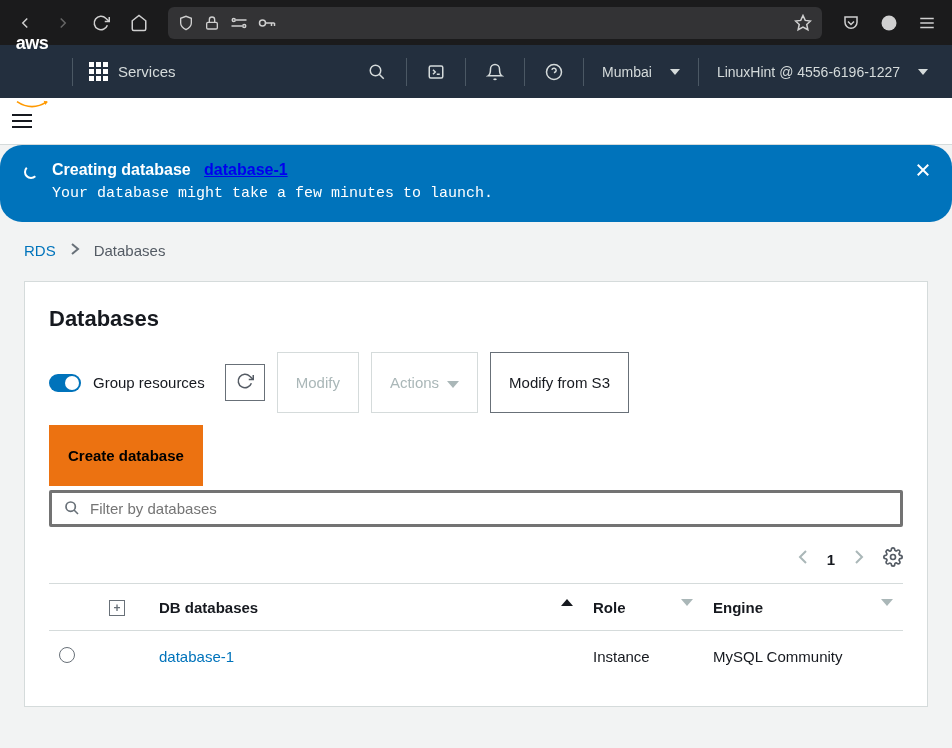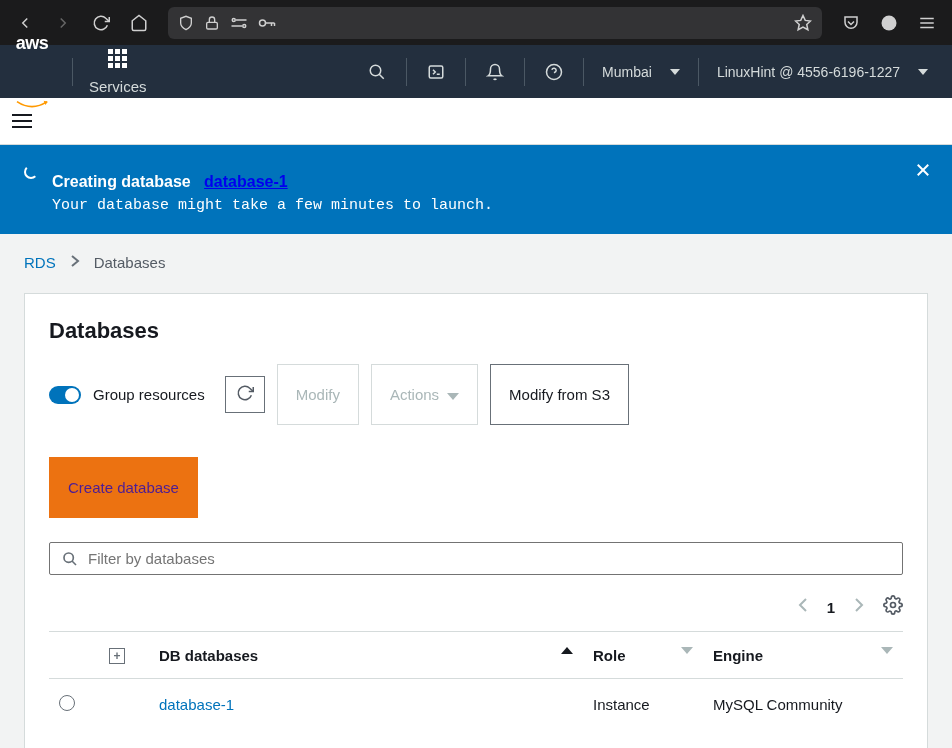--- a/index.html
+++ b/index.html
@@ -13,35 +13,35 @@
     .url-icon { color: #d0d0d0; display: flex; align-items: center; }
     .url-text { color: #8a8a8a; font-size: 15px; white-space: nowrap; overflow: hidden; }
     .url-text .highlight { color: #fff; }
 
     
     .aws-nav { height: 53px; background: #232f3e; display: flex; align-items: center; padding: 0 14px; }
     .aws-logo { display: flex; flex-direction: column; align-items: center; margin-right: 14px; gap: 48px; }
     .aws-logo-text { color: #fff; font-weight: 700; font-size: 18px; letter-spacing: -0.5px; line-height: 1; }
     .aws-smile { width: 36px; height: 10px; }
     .divider { width: 1px; height: 28px; background: #4b5864; margin: 0 8px; }
-    .services-btn { display: flex; align-items: center; gap: 10px; color: #d5dbdb; font-size: 15px; cursor: pointer; padding: 6px 8px; flex-direction: column; }
+    .services-btn { display: flex; align-items: center; gap: 10px; color: #d5dbdb; font-size: 15px; cursor: pointer; padding: 6px 8px; }
     .grid-icon { display: grid; grid-template-columns: repeat(3,5px); grid-template-rows: repeat(3,5px); gap: 2px; }
     .grid-icon span { background: #fff; width: 5px; height: 5px; }
     .nav-right { margin-left: auto; display: flex; align-items: center; }
     .nav-icon { width: 42px; height: 42px; display: flex; align-items: center; justify-content: center; color: #d5dbdb; cursor: pointer; }
     .nav-text { color: #d5dbdb; font-size: 14px; padding: 0 10px; cursor: pointer; display: flex; align-items: center; gap: 18px; }
     .caret-fill { width: 0; height: 0; border-left: 5px solid transparent; border-right: 5px solid transparent; border-top: 6px solid #d5dbdb; }
 
     
     .sub-bar { height: 47px; background: #fff; border-bottom: 1px solid #d5dbdb; display: flex; align-items: center; padding: 0 12px; }
     .burger { display: flex; flex-direction: column; gap: 4px; cursor: pointer; }
     .burger span { width: 20px; height: 2px; background: #16191f; }
 
     
-    .banner { background: #0073bb; color: #fff; padding: 28px 20px 20px 52px; position: relative; }
+    .banner { background: #0073bb; color: #fff; padding: 16px 20px 20px 52px; position: relative; border-radius: 22px; }
     .banner-spinner { position: absolute; left: 24px; top: 20px; width: 14px; height: 14px; border: 2px solid #fff; border-top-color: transparent; border-right-color: transparent; border-radius: 50%; }
     .banner-title { font-size: 16px; font-weight: 700; display: inline; }
     .banner-link { text-decoration: underline; font-weight: 700; }
     .banner-sub { font-size: 15px; margin-top: 6px; font-family: Liberation Mono, monospace; }
     .banner-btn { background: #fff; color: #16191f; border: none; padding: 8px 18px; font-size: 15px; font-weight: 700; margin-top: 14px; cursor: pointer; }
     .banner-close { position: absolute; right: 20px; top: 16px; cursor: pointer; color: #fff; }
 
     
     .breadcrumb { padding: 20px 24px 8px; display: flex; align-items: center; gap: 14px; font-size: 15px; }
     .breadcrumb a { color: #0073bb; text-decoration: none; }
@@ -51,23 +51,23 @@
     
     .panel { margin: 14px 24px 24px; background: #fff; border: 1px solid #d5dbdb; padding: 24px; }
     .panel-title { font-size: 22px; font-weight: 700; color: #16191f; }
     .toolbar { display: flex; align-items: center; gap: 12px; margin-top: 20px; flex-wrap: wrap; }
     .toggle { width: 32px; height: 18px; background: #0073bb; border-radius: 9px; position: relative; cursor: pointer; }
     .toggle::after { content: ""; position: absolute; width: 14px; height: 14px; background: #fff; border-radius: 50%; top: 2px; right: 2px; }
     .toggle-label { font-size: 15px; color: #16191f; margin-right: 8px; }
     .btn { border: 1px solid #687078; background: #fff; padding: 21px 18px; font-size: 15px; cursor: pointer; color: #16191f; }
     .btn.icon-only { padding: 7px 10px; }
     .btn.disabled { color: #aab7b8; border-color: #d5dbdb; cursor: default; background: #fff; }
-    .btn.primary { background: #ec7211; border-color: #ec7211; color: #4c1d95; font-weight: 400; margin-top: 20px; }
+    .btn.primary { background: #ec7211; border-color: #ec7211; color: #000000; font-weight: 700; }
     .btn .caret-g { display: inline-block; width: 0; height: 0; border-left: 6px solid transparent; border-right: 6px solid transparent; border-top: 7px solid #aab7b8; margin-left: 8px; vertical-align: middle; }
-    .search-box { display: flex; align-items: flex-end; border: 1px solid #737373; border-radius: 2px; padding: 7px 12px; margin-top: 24px; gap: 10px; }
+    .search-box { display: flex; align-items: flex-start; border: 3px solid #737373; border-radius: 2px; padding: 7px 12px; margin-top: 4px; gap: 10px; }
     .search-box input { border: none; outline: none; font-size: 15px; flex: 1; }
     .pager { display: flex; align-items: center; justify-content: flex-end; gap: 18px; margin-top: 20px; }
     .pager-arrow { color: #aab7b8; cursor: pointer; }
     .pager-num { font-size: 15px; font-weight: 600; color: #16191f; }
     .pager-gear { color: #545b64; cursor: pointer; }
 
     
     .tbl { width: 100%; border-collapse: collapse; margin-top: 12px; }
     .tbl th { text-align: left; padding: 14px 10px; border-top: 1px solid #d5dbdb; border-bottom: 1px solid #d5dbdb; font-size: 15px; font-weight: 700; color: #16191f; }
     .tbl td { padding: 16px 10px; font-size: 15px; color: #16191f; }

